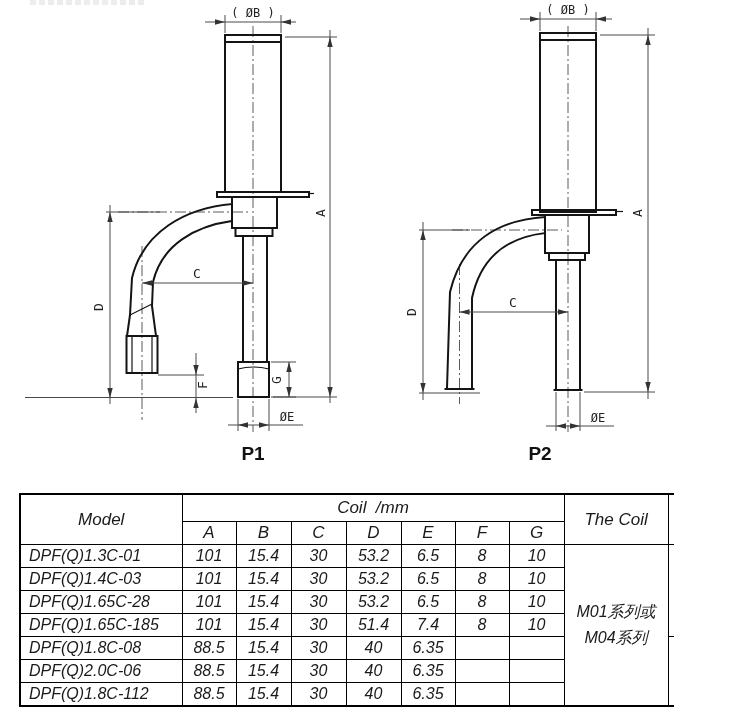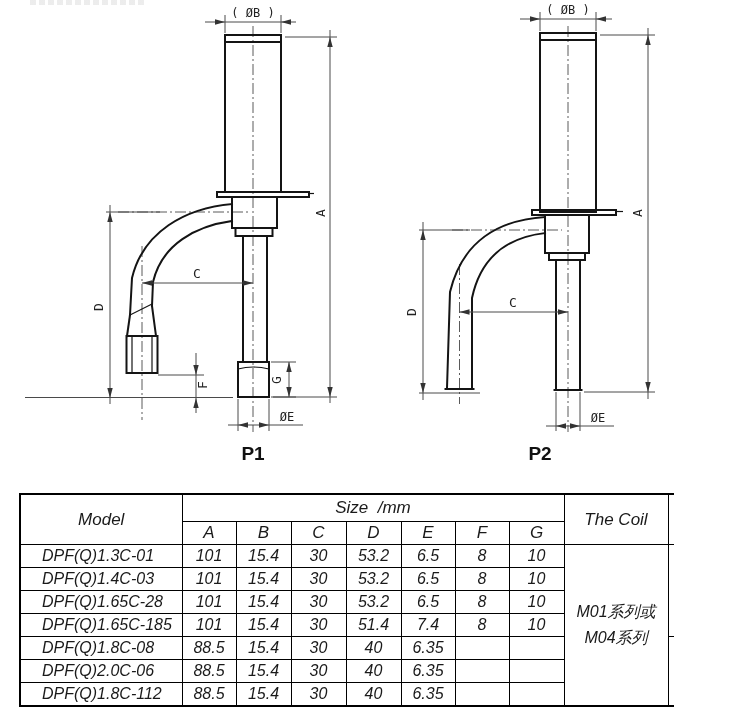--- a/index.html
+++ b/index.html
@@ -21,21 +21,21 @@
   
   #spec-table-wrap{position:absolute;left:19px;top:493px;}
   table{border-collapse:collapse;table-layout:fixed;width:709px;background:#fff;}
   table,td,th{border:1px solid #000;}
   table{border-width:2px;font-style:italic;}
   th,td{padding:0;text-align:center;vertical-align:middle;font-weight:normal;
         font-size:16px;color:#1a1a1a;overflow:hidden;white-space:nowrap;}
   tr.h1 th{height:26px;font-size:17px;}
   tr.h2 th{height:22px;font-size:17px;}
   tbody td{height:22px;}
-  td.model{text-align:left;padding-left:21px;font-size:16px;}
+  td.model{text-align:left;padding-left:8px;font-size:16px;}
   th.size-h{white-space:pre;}
   td.coil{font-size:16px;line-height:26px;margin-top:31px;}
   td.remark{font-size:17px;}
 </style>
 </head>
 <body>
 
 <div id="page">
 
   <div class="top-artifact"></div>
@@ -214,21 +214,21 @@
           <col style="width:55px">
           <col style="width:54px">
         <col style="width:54px">
           <col style="width:55px">
           <col style="width:104px">
         <col style="width:61px">
       </colgroup>
       <thead>
         <tr class="h1">
           <th rowspan="2">Model</th>
-          <th colspan="7" class="size-h">Size  /mm</th>
+          <th colspan="7" class="size-h">Coil  /mm</th>
           <th rowspan="2">The Coil</th>
           <th rowspan="2">备注</th>
         </tr>
         <tr class="h2">
           <th>A</th>
           <th>B</th>
           <th>C</th>
           <th>D</th>
           <th>E</th>
           <th>F</th>

